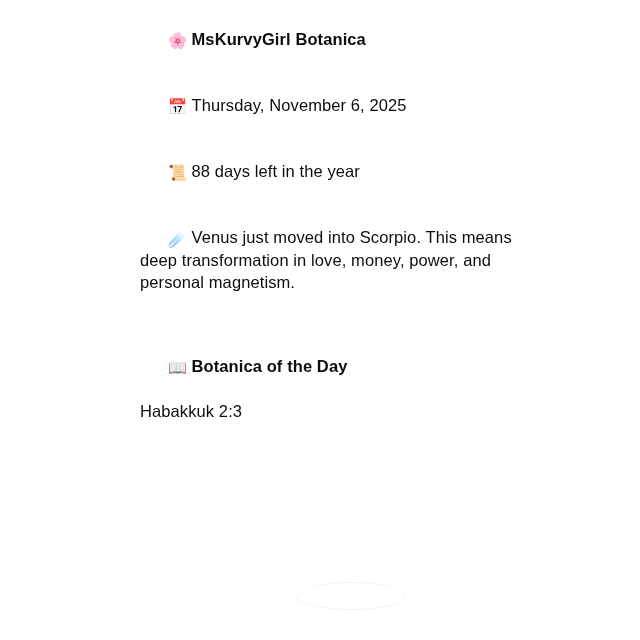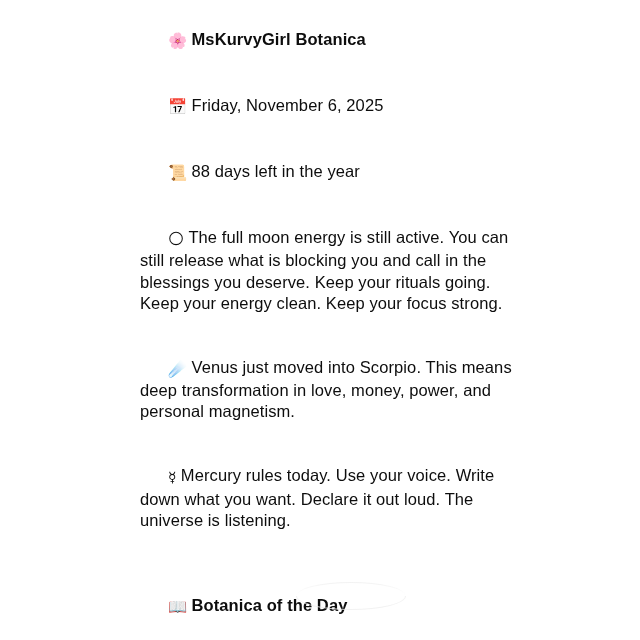--- a/index.html
+++ b/index.html
@@ -80,38 +80,32 @@
 <body>
 
 <div class="page">
   <div class="content">
 
     <div class="line title">
       <span class="emoji">🌸</span><span>MsKurvyGirl Botanica</span>
     </div>
 
     <div class="line">
-      <span class="emoji">📅</span><span>Friday, November 6, 2025</span>
+      <span class="emoji">📅</span><span>Thursday, November 6, 2025</span>
     </div>
 
     <div class="line">
       <span class="emoji">📜</span><span>88 days left in the year</span>
     </div>
 
-    <div class="line hang">
-      <span class="emoji">🌕</span><span>The full moon energy is still active. You can still release what is blocking you and call in the blessings you deserve. Keep your rituals going. Keep your energy clean. Keep your focus strong.</span>
-    </div>
 
     <div class="line hang">
       <span class="emoji">☄️</span><span>Venus just moved into Scorpio. This means deep transformation in love, money, power, and personal magnetism.</span>
     </div>
 
-    <div class="line hang">
-      <span class="emoji small">☿</span><span>Mercury rules today. Use your voice. Write down what you want. Declare it out loud. The universe is listening.</span>
-    </div>
 
     <div class="gap"></div>
 
     <div class="line heading">
       <span class="emoji">📖</span><span>Botanica of the Day</span>
     </div>
 
     <div class="line">Habakkuk 2:3</div>
 
   </div>

